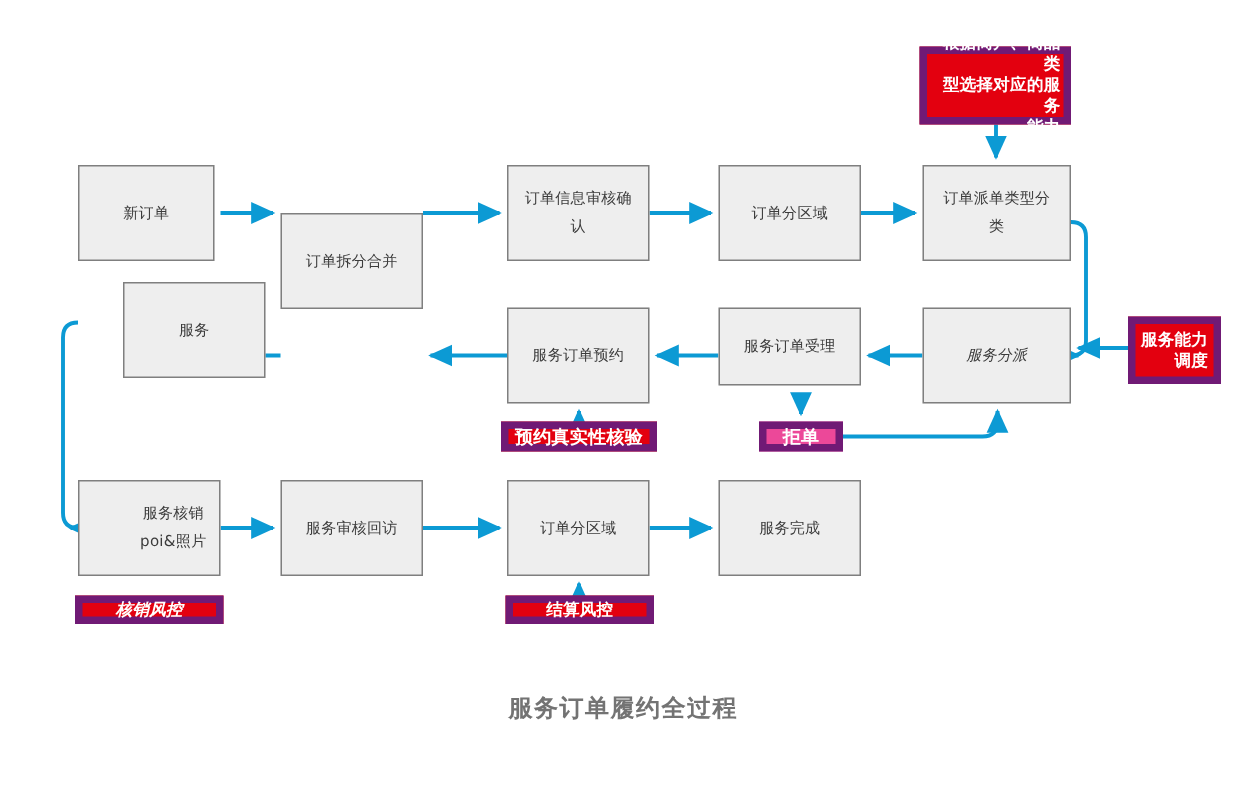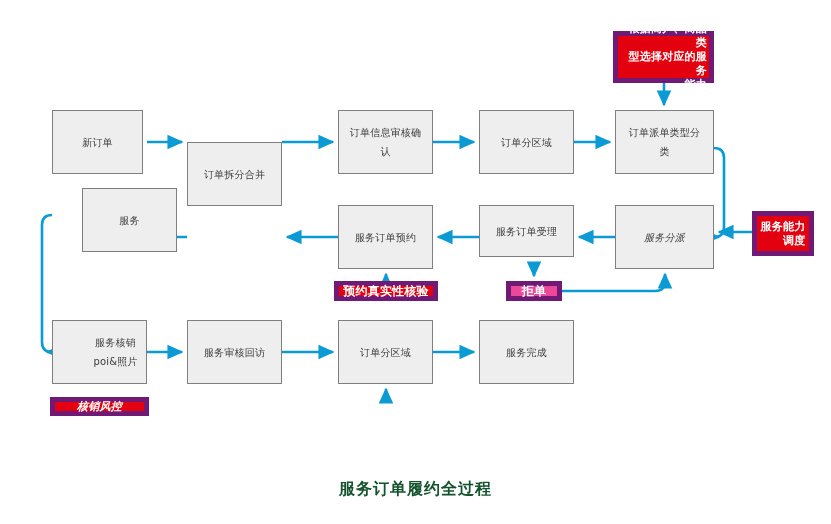--- a/index.html
+++ b/index.html
@@ -58,26 +58,26 @@
     white-space: pre-line;
     padding: 1px 2px;
     letter-spacing: 0.2px;
   }
   .tag.red { background: #e3000f; }
   .tag.blue { background: #ec4899; }
   .tag.small { font-size: 11px; line-height: 14px; }
   #diagram-title {
     position: absolute;
     left: 0;
-    top: 479px;
+    top: 462px;
     width: 831px;
     text-align: center;
     font-size: 16px;
     font-weight: bold;
-    color: #14532d;
+    color: #737373;
     letter-spacing: 1px;
   }
 </style>
 </head>
 <body>
 
 <div id="canvas">
 
   <svg id="svg-layer" viewBox="0 0 831 524" xmlns="http://www.w3.org/2000/svg">
     <defs>
@@ -138,16 +138,17 @@
   <div class="node" style="left:479px;top:320px;width:95px;height:64px;">服务完成</div>
 
   <div class="tag red small" style="left:613px;top:31px;width:101px;height:52px;">根据商户、商品类
 型选择对应的服务
 能力</div>
   <div class="tag red small" style="left:752px;top:211px;width:62px;height:45px;">服务能力
 调度</div>
   <div class="tag red" style="left:334px;top:281px;width:104px;height:20px;">预约真实性核验</div>
   <div class="tag blue" style="left:506px;top:281px;width:56px;height:20px;">拒单</div>
   <div class="tag red small" style="left:50px;top:397px;width:99px;height:19px;font-style:italic;">核销风控</div>
+  <div class="tag red small" style="left:337px;top:397px;width:99px;height:19px;">结算风控</div>
 
   <div id="diagram-title">服务订单履约全过程</div>
 
 </div>
 
 </body></html>

